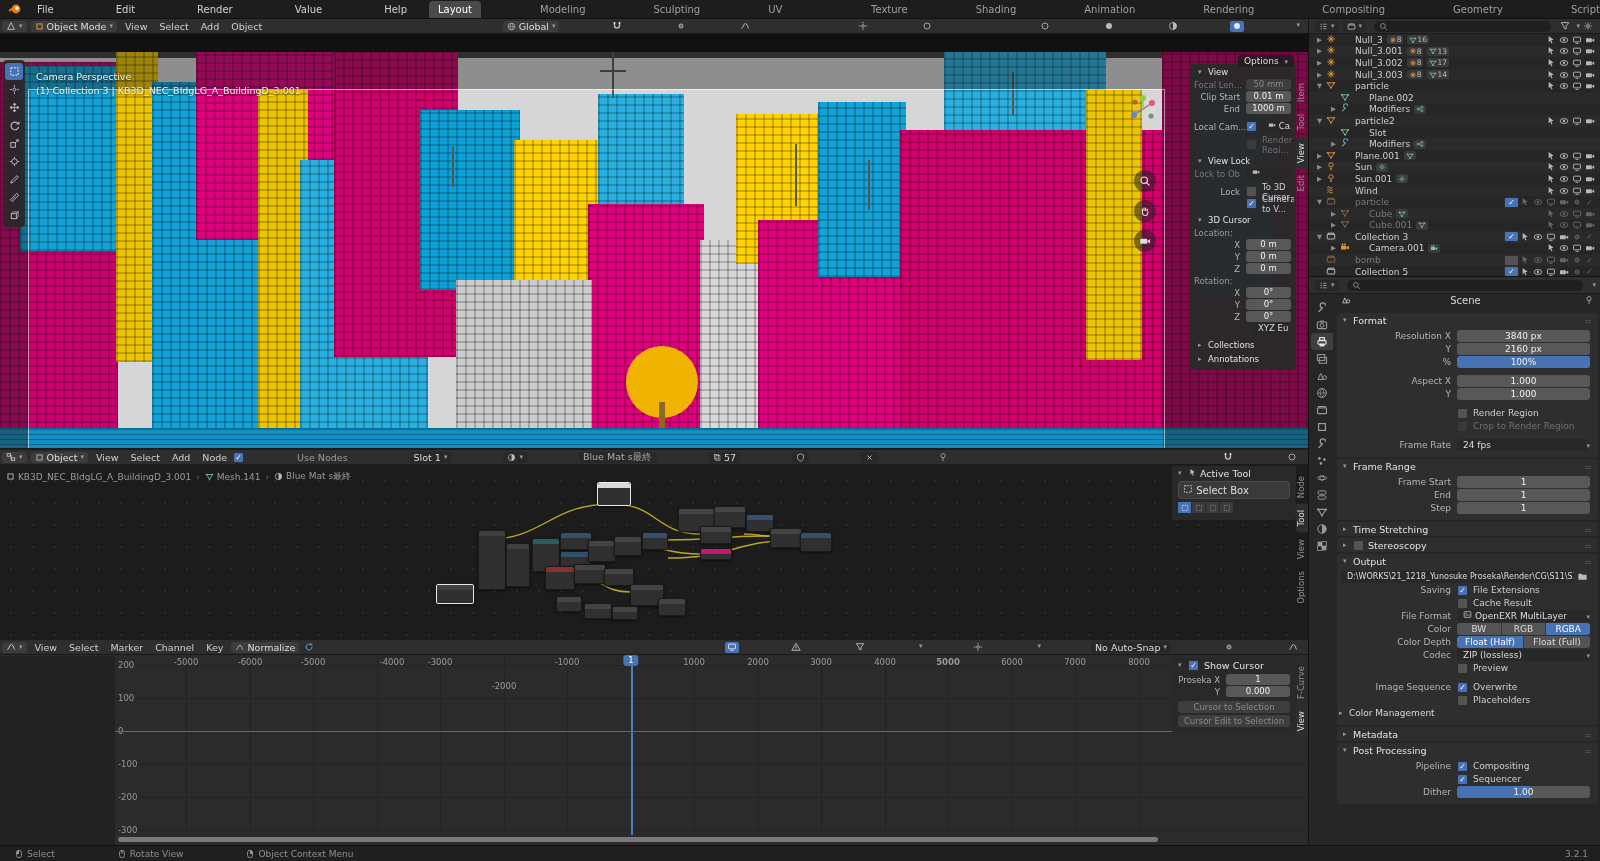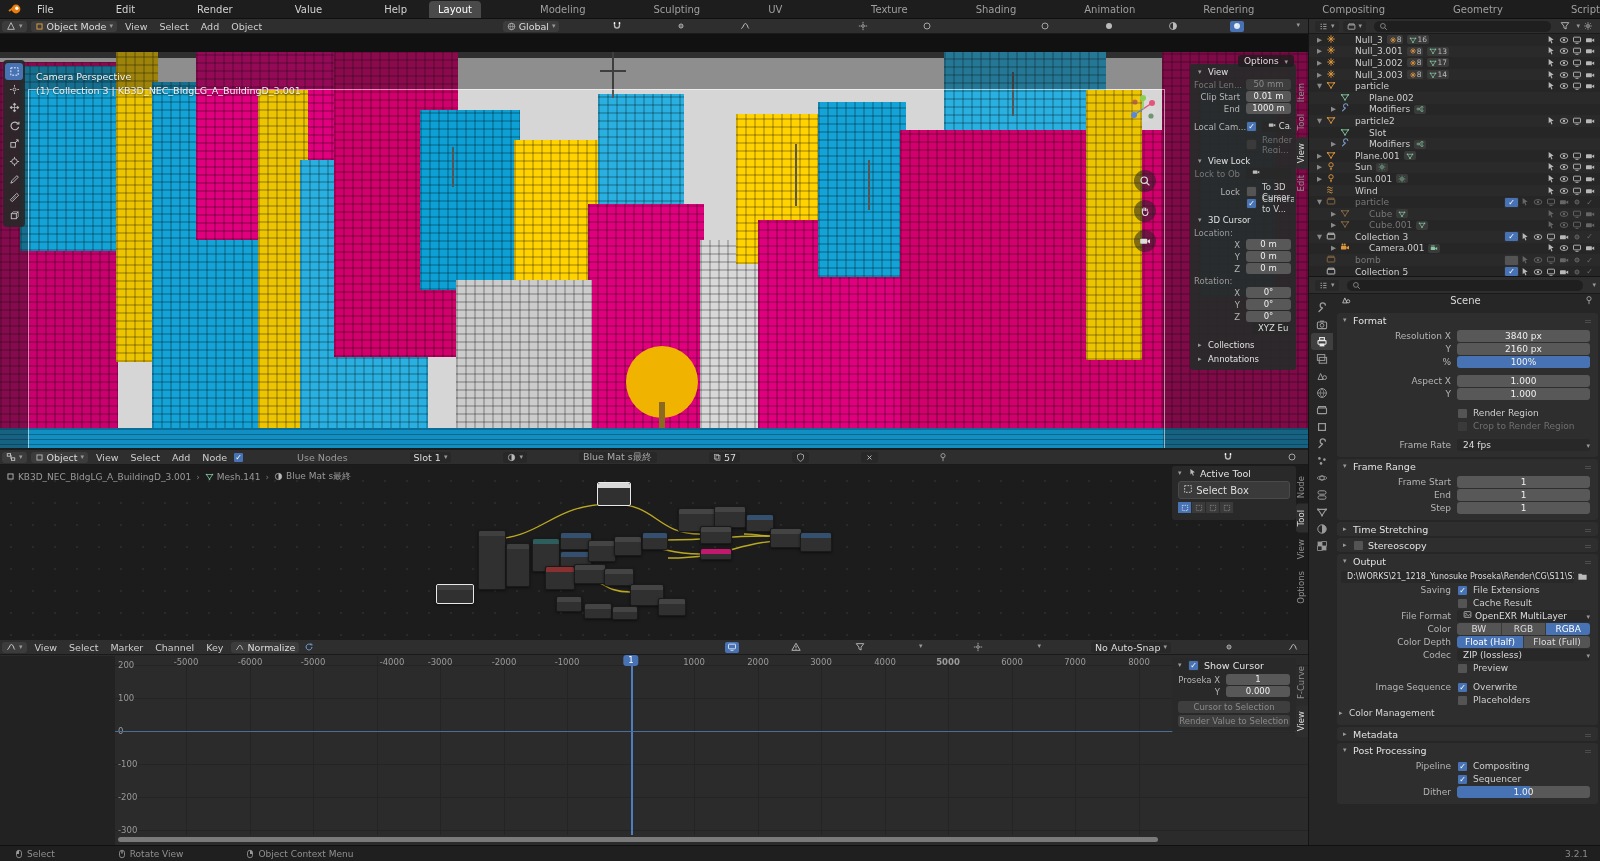--- a/index.html
+++ b/index.html
@@ -792,21 +792,21 @@
       <span class="gxt" style="left: 186px;">-5000</span>
       <div class="gline-v" style="left: 250px;"></div>
       <span class="gxt" style="left: 250px;">-6000</span>
       <div class="gline-v" style="left: 313px;"></div>
       <span class="gxt" style="left: 313px;">-5000</span>
       <div class="gline-v" style="left: 377px;"></div>
       <span class="gxt" style="left: 377px; margin-left: 15px;">-4000</span>
       <div class="gline-v" style="left: 440px;"></div>
       <span class="gxt" style="left: 440px;">-3000</span>
       <div class="gline-v" style="left: 504px;"></div>
-      <span class="gxt" style="left: 504px;">-2000</span>
+      <span class="gxt" style="left: 504px; margin-top: 24px;">-2000</span>
       <div class="gline-v" style="left: 567px;"></div>
       <span class="gxt" style="left: 567px;">-1000</span>
       <div class="gline-v" style="left: 694px;"></div>
       <span class="gxt" style="left: 694px;">1000</span>
       <div class="gline-v" style="left: 758px;"></div>
       <span class="gxt" style="left: 758px;">2000</span>
       <div class="gline-v" style="left: 821px;"></div>
       <span class="gxt" style="left: 821px;">3000</span>
       <div class="gline-v" style="left: 885px;"></div>
       <span class="gxt" style="left: 885px;">4000</span>
@@ -844,21 +844,21 @@
       <div class="prow">
           <span class="plab" style="flex:0 0 46px;">Proseka X</span>
           <span class="pfield"><span class="ftxt">1</span></span>
         </div>
       <div class="prow">
           <span class="plab" style="flex:0 0 46px;">Y</span>
           <span class="pfield"><span class="ftxt">0.000</span></span>
         </div>
     </div>
     <div class="gbtn">Cursor to Selection</div>
-    <div class="gbtn">Render Value to Selection</div>
+    <div class="gbtn">Cursor Edit to Selection</div>
   </div>
   <div id="g-tabs" class="vtabs" style="left:1296px;top:20px;">
       <div class="vtab">F-Curve</div>
       <div class="vtab on">View</div>
     </div>
   <div id="g-scroll"></div>
 </div>
 
 <div id="outliner" class="sect">
   <div id="outliner-header">

